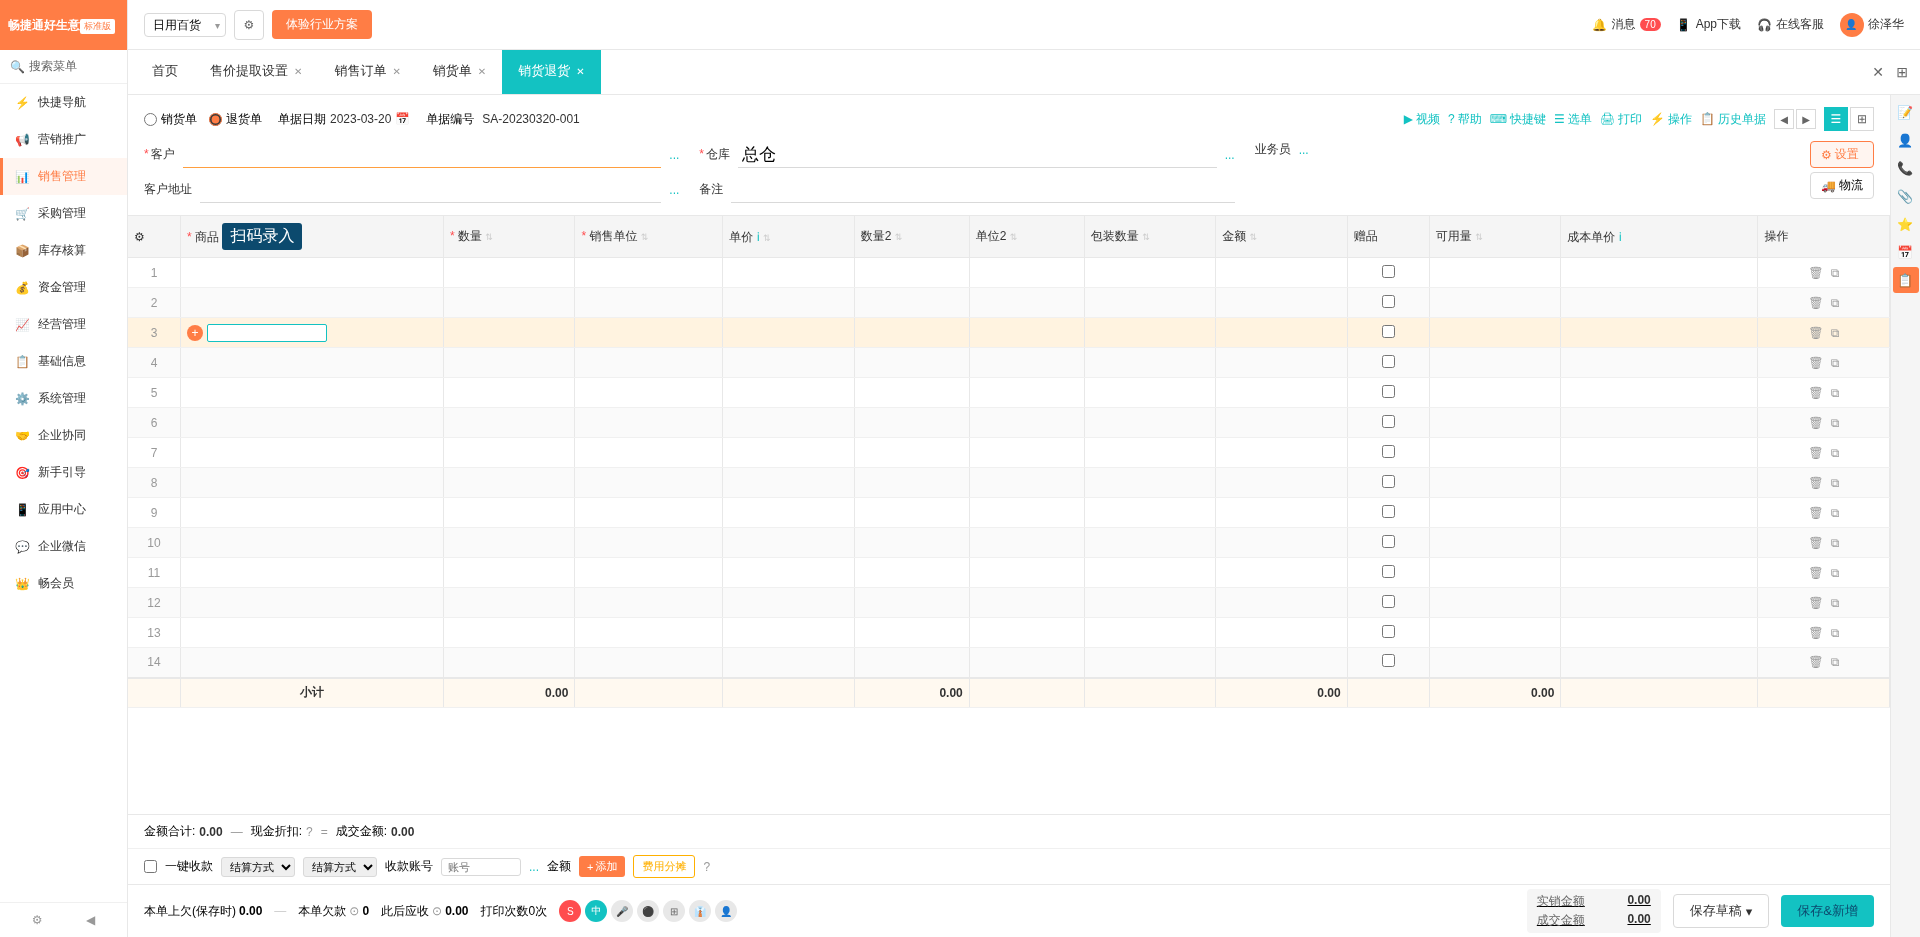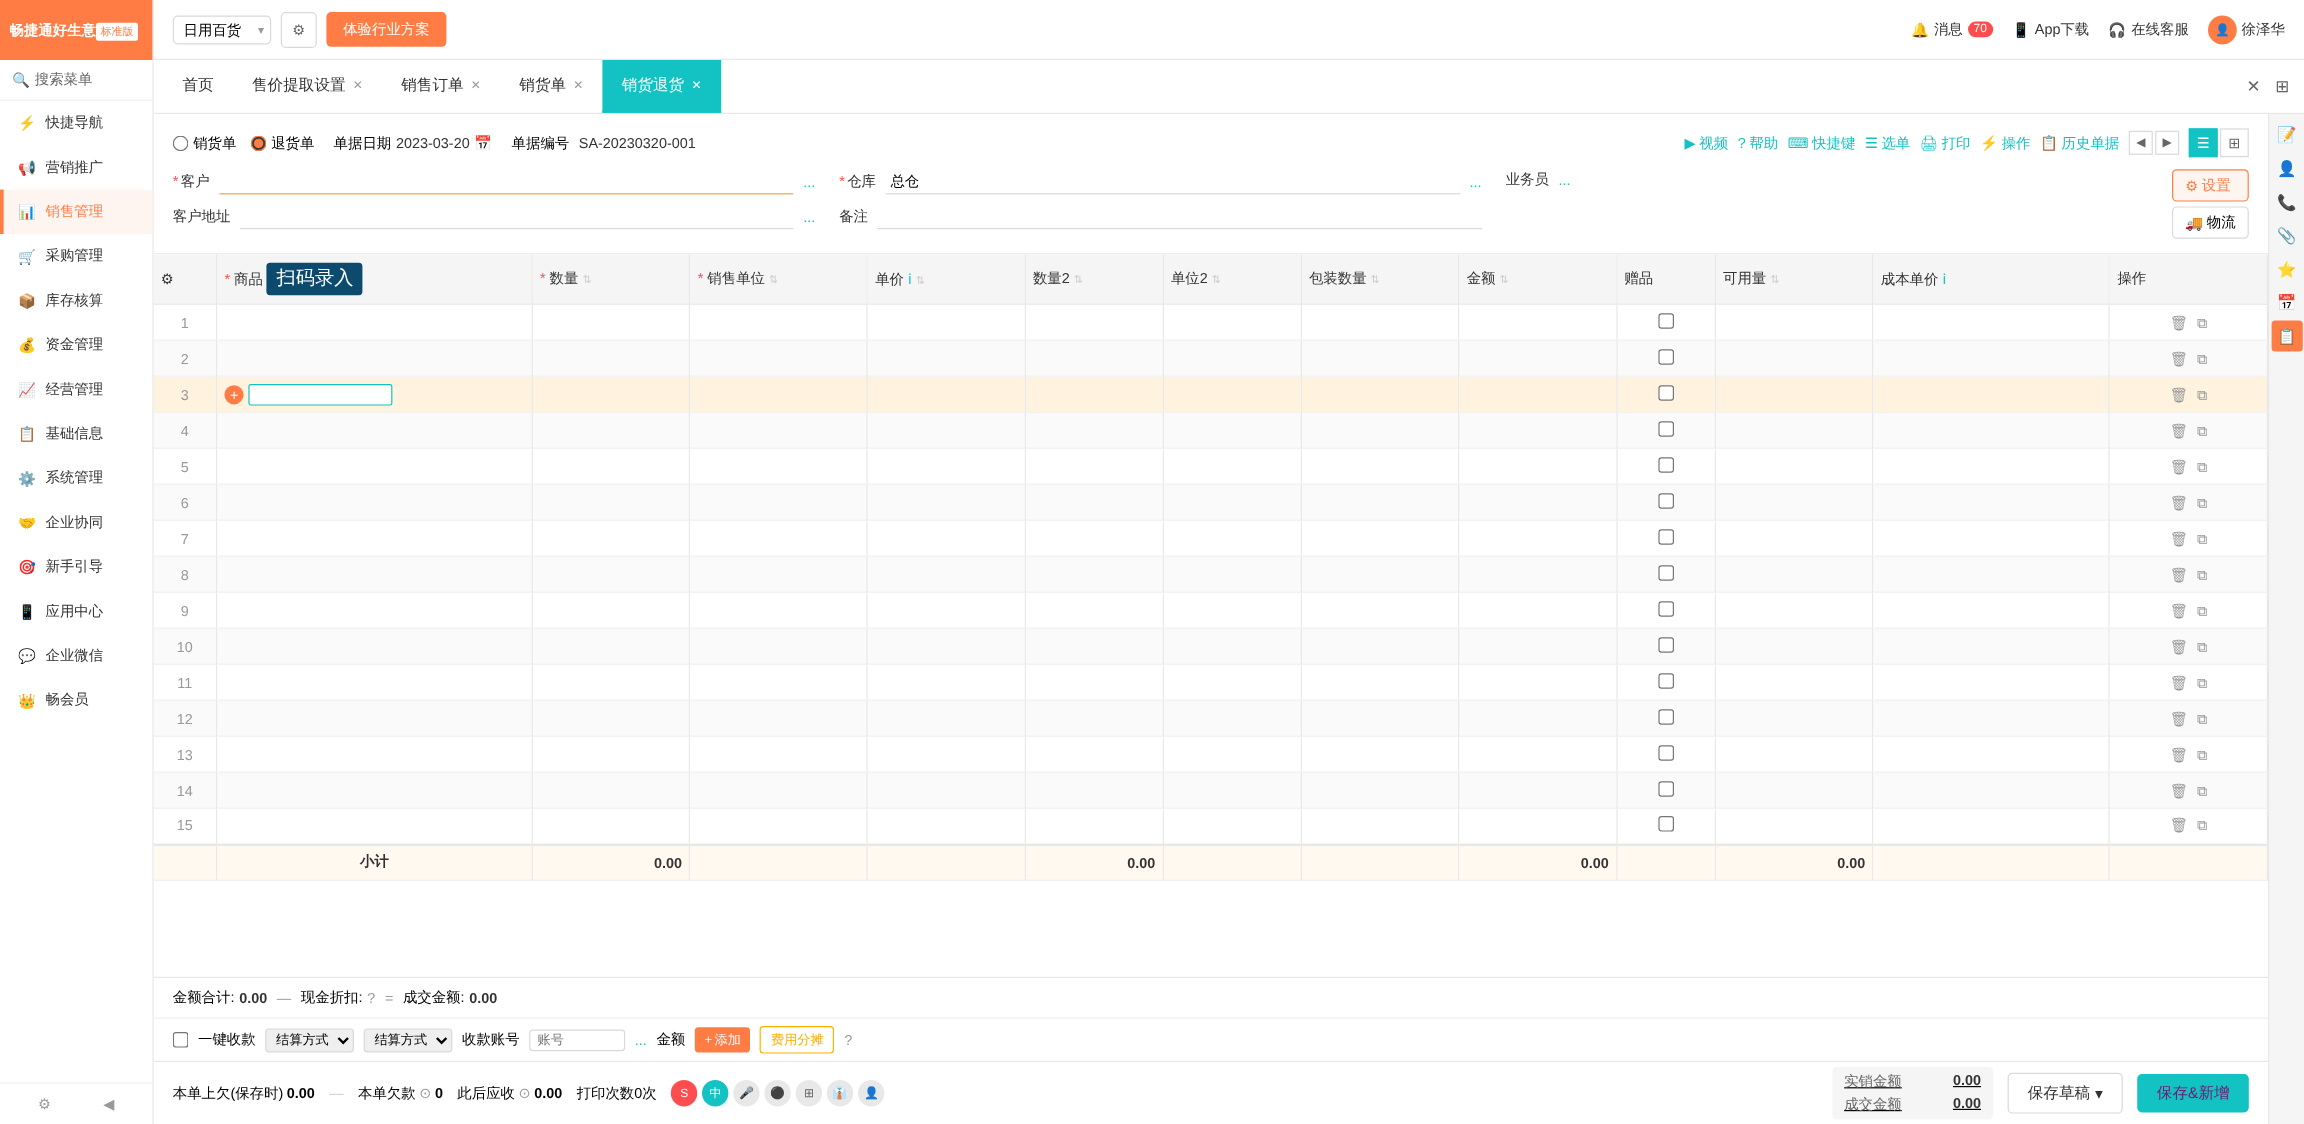--- a/index.html
+++ b/index.html
@@ -50,21 +50,21 @@
     .form-header-right { display: flex; align-items: center; gap: 8px; font-size: 12px; color: #666; }
     .form-header-action { display: flex; align-items: center; gap: 3px; cursor: pointer; color: #13c2c2; }
     .nav-arrows { display: flex; gap: 2px; }
     .nav-arrow { width: 20px; height: 20px; border: 1px solid #d9d9d9; display: flex; align-items: center; justify-content: center; cursor: pointer; color: #666; font-size: 10px; }
     .view-btns { display: flex; gap: 2px; }
     .view-btn { width: 24px; height: 24px; border: 1px solid #d9d9d9; display: flex; align-items: center; justify-content: center; cursor: pointer; color: #666; }
     .view-btn.active { background: #13c2c2; color: #fff; border-color: #13c2c2; }
     .form-row { display: flex; align-items: center; gap: 8px; }
     .form-label { color: #333; font-size: 12px; white-space: nowrap; }
     .form-label.required::before { content: '*'; color: #ff4d4f; margin-right: 2px; }
-    .form-input { flex: 1; border: none; border-bottom: 1px solid #d9d9d9; padding: 3px 4px; font-size: 12px; outline: none; }
+    .form-input { flex: 1; border: none; border-bottom: 1px solid #d9d9d9; padding: 3px 4px; font-size: 17px; outline: none; }
     .form-dots { color: #13c2c2; cursor: pointer; font-size: 12px; }
     .form-right-actions { display: flex; flex-direction: column; gap: 4px; flex-shrink: 0; }
     .form-action-btn { border: 1px solid #d9d9d9; border-radius: 4px; padding: 4px 10px; font-size: 12px; cursor: pointer; background: #fff; display: flex; align-items: center; gap: 3px; }
     .form-action-btn.orange { background: #fff5f0; border-color: #ff7d45; color: #ff7d45; }
 
     
     .table-area { flex: 1; overflow: auto; background: #fff; margin: 0; }
     .scan-btn { background: #0c4a6e; color: #fff; border: none; border-radius: 3px; padding: 3px 8px; font-size: 16px; cursor: pointer; }
 
     table { width: 100%; border-collapse: collapse; font-size: 12px; }
@@ -97,21 +97,21 @@
     .add-btn { background: #ff7d45; color: #fff; border: none; border-radius: 3px; padding: 3px 8px; font-size: 11px; cursor: pointer; display: flex; align-items: center; gap: 2px; }
     .split-btn { background: #fff; border: 1px solid #d9d9d9; border-radius: 3px; padding: 3px 8px; font-size: 11px; cursor: pointer; color: #ffb000; border-color: #ffb000; }
     .statusbar-left { display: flex; gap: 12px; align-items: center; }
     .statusbar-item { display: flex; align-items: center; gap: 3px; }
     .statusbar-icons { display: flex; gap: 4px; align-items: center; }
     .statusbar-icon { width: 22px; height: 22px; border-radius: 50%; display: flex; align-items: center; justify-content: center; font-size: 10px; cursor: pointer; }
     .save-total-row { display: flex; justify-content: space-between; gap: 16px; text-decoration: underline; }
     .save-total-label { color: #666; }
     .save-total-value { font-weight: bold; color: #333; min-width: 50px; text-align: right; }
     .btn-draft { border: 1px solid #d9d9d9; border-radius: 4px; padding: 7px 16px; font-size: 13px; cursor: pointer; background: #fff; color: #333; display: flex; align-items: center; gap: 4px; }
-    .btn-save-new { background: #13c2c2; border: none; border-radius: 4px; padding: 7px 16px; font-size: 13px; cursor: pointer; color: #701a75; display: flex; align-items: flex-start; gap: 4px; }
+    .btn-save-new { background: #13c2c2; border: none; border-radius: 4px; padding: 7px 16px; font-size: 13px; cursor: pointer; color: #0c4a6e; display: flex; align-items: flex-start; gap: 4px; }
 
     .footer-actions { display: flex; align-items: center; justify-content: space-between; padding: 4px 16px 4px 16px; background: #fff; border-top: 1px solid #e8e8e8; }
 
     
     .right-sidebar { width: 30px; background: #f5f5f5; border-left: 1px solid #e8e8e8; display: flex; flex-direction: column; align-items: center; padding: 4px 0; gap: 2px; }
     .right-sidebar-icon { width: 26px; height: 26px; display: flex; align-items: center; justify-content: center; cursor: pointer; color: #999; font-size: 13px; border-radius: 3px; }
     .right-sidebar-icon.active { background: #ff7d45; color: #fff; }
 
     .page-body { display: flex; flex: 1; overflow: hidden; }
     .page-content { flex: 1; display: flex; flex-direction: column; overflow: hidden; }
@@ -709,42 +709,20 @@
       </td>
       <td></td>
       <td></td>
       <td class="action-cell">
         <span class="action-icon">🗑</span>
         <span class="action-icon">⧉</span>
       </td>
     </tr>
               <tr>
       <td class="row-num">14</td>
-      <td>
-        
-      </td>
-      <td></td>
-      <td></td>
-      <td></td>
-      <td></td>
-      <td></td>
-      <td></td>
-      <td></td>
-      <td class="checkbox-cell">
-        <input type="checkbox" style="">
-      </td>
-      <td></td>
-      <td></td>
-      <td class="action-cell">
-        <span class="action-icon">🗑</span>
-        <span class="action-icon">⧉</span>
-      </td>
-    </tr>
-              <tr>
-      <td class="row-num">15</td>
       <td>
         
       </td>
       <td></td>
       <td></td>
       <td></td>
       <td></td>
       <td></td>
       <td></td>
       <td></td>

